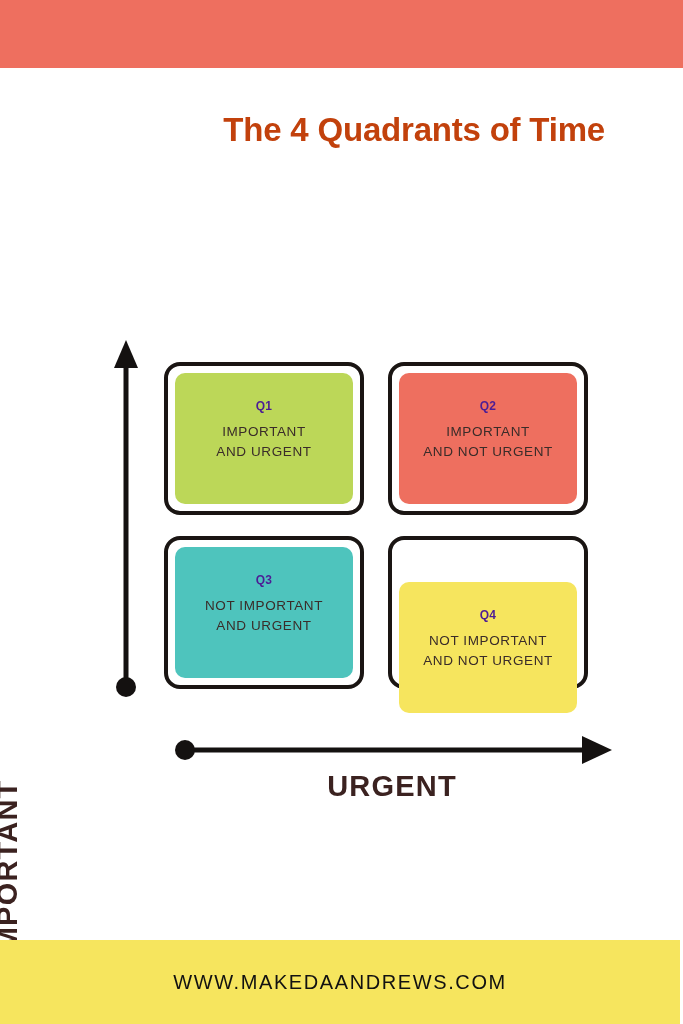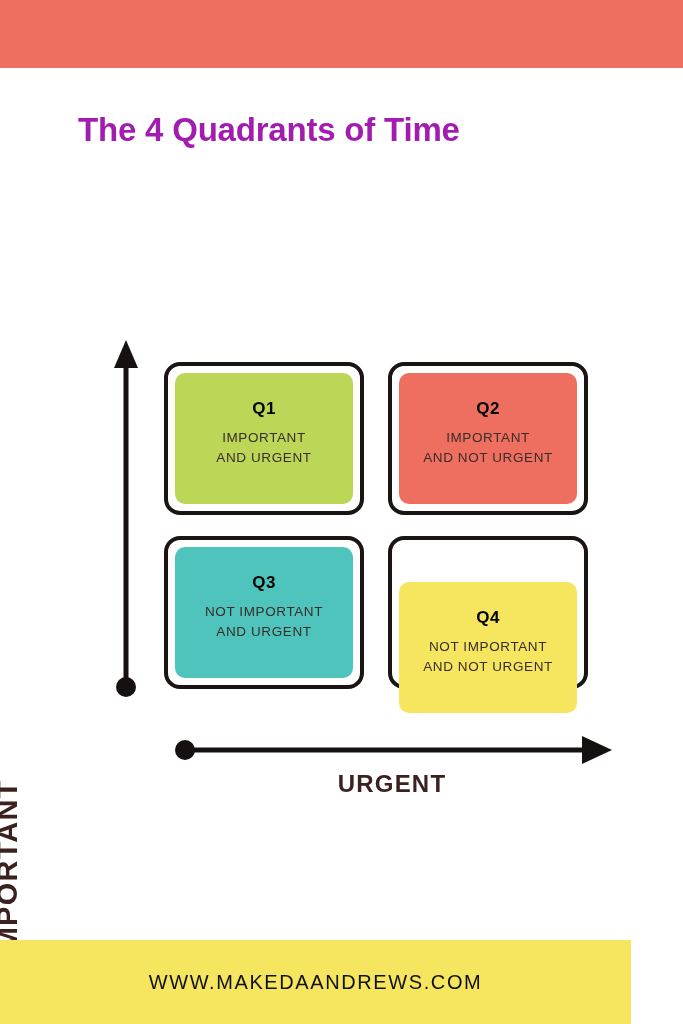--- a/index.html
+++ b/index.html
@@ -24,25 +24,25 @@
     height: 68px;
     background: #ee6f5f;
   }
 
   
   .title {
     position: absolute;
     top: 108px;
     left: 78px;
     width: 527px;
-    text-align: left;
+    text-align: right;
     font-size: 33px;
     line-height: 1.33;
     font-weight: bold;
-    color: #a21caf;
+    color: #c2410c;
     letter-spacing: -0.2px;
   }
 
   
   .diagram {
     position: absolute;
     top: 330px;
     left: 0;
     width: 683px;
     height: 490px;
@@ -81,21 +81,21 @@
     height: 30px;
   }
   .x-axis svg { display: block; }
 
   .x-label {
     position: absolute;
     left: 172px;
     top: 440px;
     width: 440px;
     text-align: center;
-    font-size: 24px;
+    font-size: 29px;
     font-weight: bold;
     letter-spacing: 1.2px;
     color: #3b2220;
   }
 
   
   .grid {
     position: absolute;
     left: 164px;
     top: 32px;
@@ -120,41 +120,41 @@
     border-radius: 10px;
     box-sizing: border-box;
     display: flex;
     flex-direction: column;
     align-items: center;
     justify-content: flex-start;
     padding-top: 26px;
   }
 
   .quad-title {
-    font-size: 17px;
-    font-weight: bold;
-    color: #000000;
+    font-size: 12px;
+    font-weight: bold;
+    color: #4c1d95;
     letter-spacing: 0.3px;
     margin-bottom: 9px;
   }
 
   .quad-desc {
     font-size: 13.5px;
     line-height: 1.45;
     color: #3a2c29;
     letter-spacing: 0.6px;
     text-align: center;
   }
 
   
   .footer {
     position: absolute;
     left: 0;
     top: 940px;
-    width: 631px;
+    width: 680px;
     height: 84px;
     background: #f6e55e;
     display: flex;
     align-items: center;
     justify-content: center;
   }
   .footer-text {
     font-size: 20px;
     letter-spacing: 1.6px;
     color: #111111;

